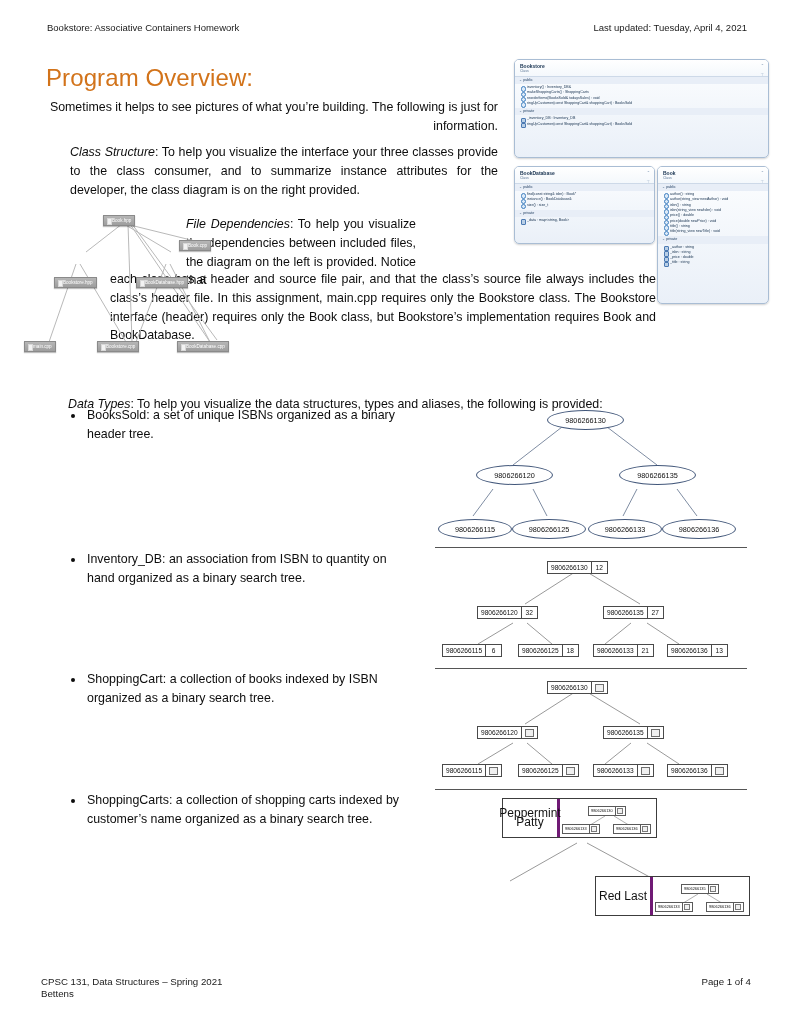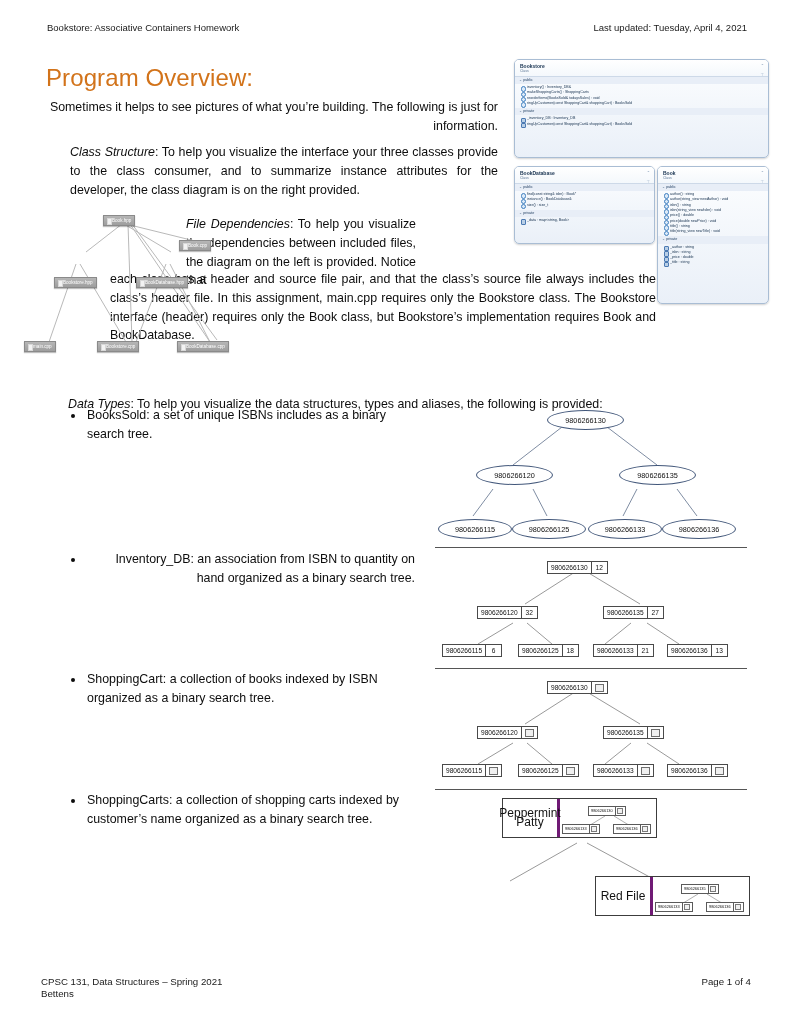--- a/index.html
+++ b/index.html
@@ -58,21 +58,21 @@
     margin: 0;
     padding: 0 0 0 17px;
     list-style: disc;
     font-size: 12.4px;
     line-height: 18.6px;
     width: 330px;
     color: #0d0d0d;
   }
   ul.bul li { padding-left: 2px; }
   #b1 { left: 68px; top: 406px; }
-  #b2 { left: 68px; top: 550px; text-align: right; }
+  #b2 { left: 68px; top: 550px; }
   #b3 { left: 68px; top: 670px; }
   #b4 { left: 68px; top: 791px; }
 
   
   .hr {
     position: absolute;
     height: 0;
     border-top: 1px solid #555;
     left: 435px;
     width: 312px;
@@ -283,21 +283,21 @@
 
 <p class="para" id="p-class"><span class="ital">Class Structure</span><span>:  To help you visualize the interface your three classes provide to the class consumer, and to summarize instance attributes for the developer, the class diagram is on the right provided.</span></p>
 
 <p class="para" id="p-dep"><span class="ital">File   Dependencies</span><span>:     To  help  you  visualize  the  dependencies  between  included  files,  the  diagram on the left is provided.  Notice that</span></p>
 
 <p class="para" id="p-dep2">each class has a header and source file pair, and that the class’s source file always includes the class’s header file.  In this assignment, main.cpp requires only the Bookstore class.   The Bookstore interface (header) requires  only  the  Book  class,  but  Bookstore’s  implementation  requires  Book  and BookDatabase.</p>
 
 <p class="para" id="p-datatypes"><span class="ital">Data Types</span><span>:  To help you visualize the data structures, types and aliases, the following is provided:</span></p>
 
 <ul class="bul" id="b1">
-    <li>BooksSold: a set of unique ISBNs includes as a binary search tree.</li>
+    <li>BooksSold: a set of unique ISBNs organized as a binary header tree.</li>
   </ul>
 <ul class="bul" id="b2">
     <li>Inventory_DB: an association from ISBN to quantity on hand organized as a binary search tree.</li>
   </ul>
 <ul class="bul" id="b3">
     <li>ShoppingCart: a collection of books indexed by ISBN organized as a binary search tree.</li>
   </ul>
 <ul class="bul" id="b4">
     <li>ShoppingCarts: a collection of shopping carts indexed by customer’s name organized as a binary search tree.</li>
   </ul>
@@ -528,21 +528,21 @@
       </div>
       <div class="mnode" style="left:53px; top:25px;">
         <span class="k">9806266136</span>
         <span class="v"></span>
       </div>
     </div>
   </div>
 
 
   <div class="cart" style="left:160px; top:83px;">
-    <div class="cname">Red File</div>
+    <div class="cname">Red Last</div>
     <div class="ctree">
       <svg width="96" height="38">
         <g stroke="#b0b0b0" stroke-width="1" fill="none">
           <line x1="45" y1="17" x2="27" y2="28"></line>
           <line x1="54" y1="17" x2="72" y2="28"></line>
         </g>
       </svg>
       <div class="mnode" style="left:28px; top:7px;">
         <span class="k">9806266135</span>
         <span class="v"></span>

